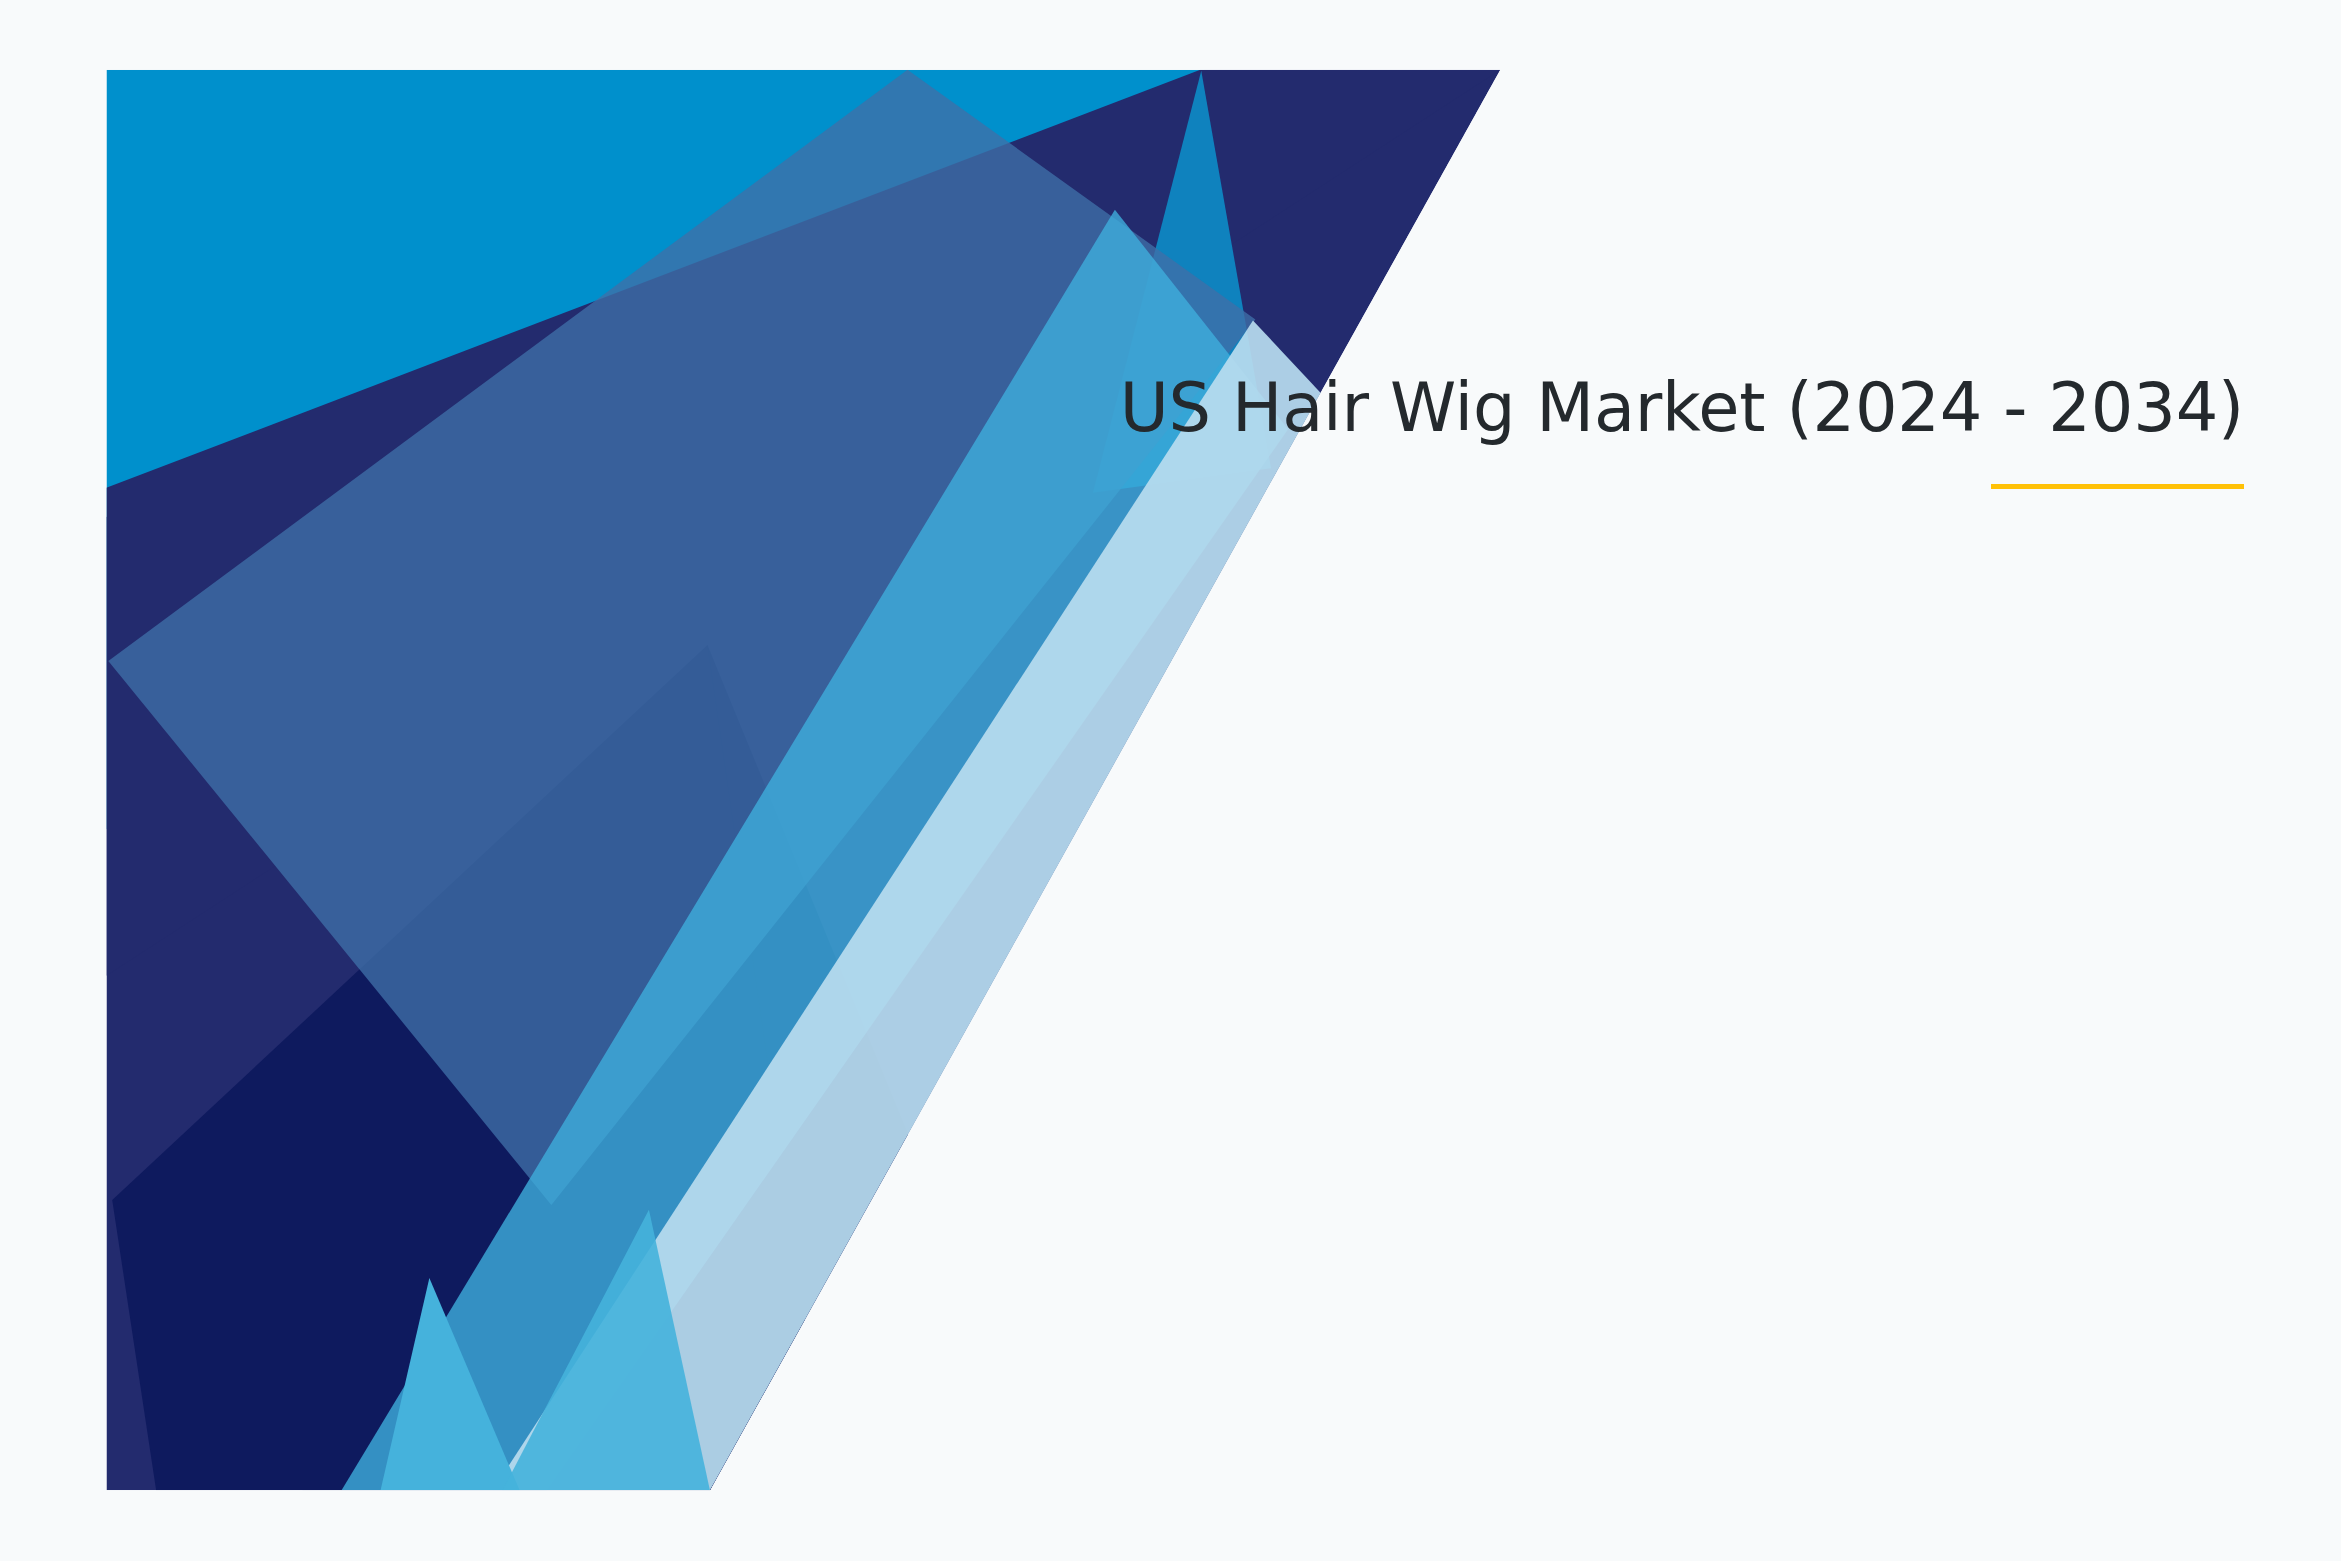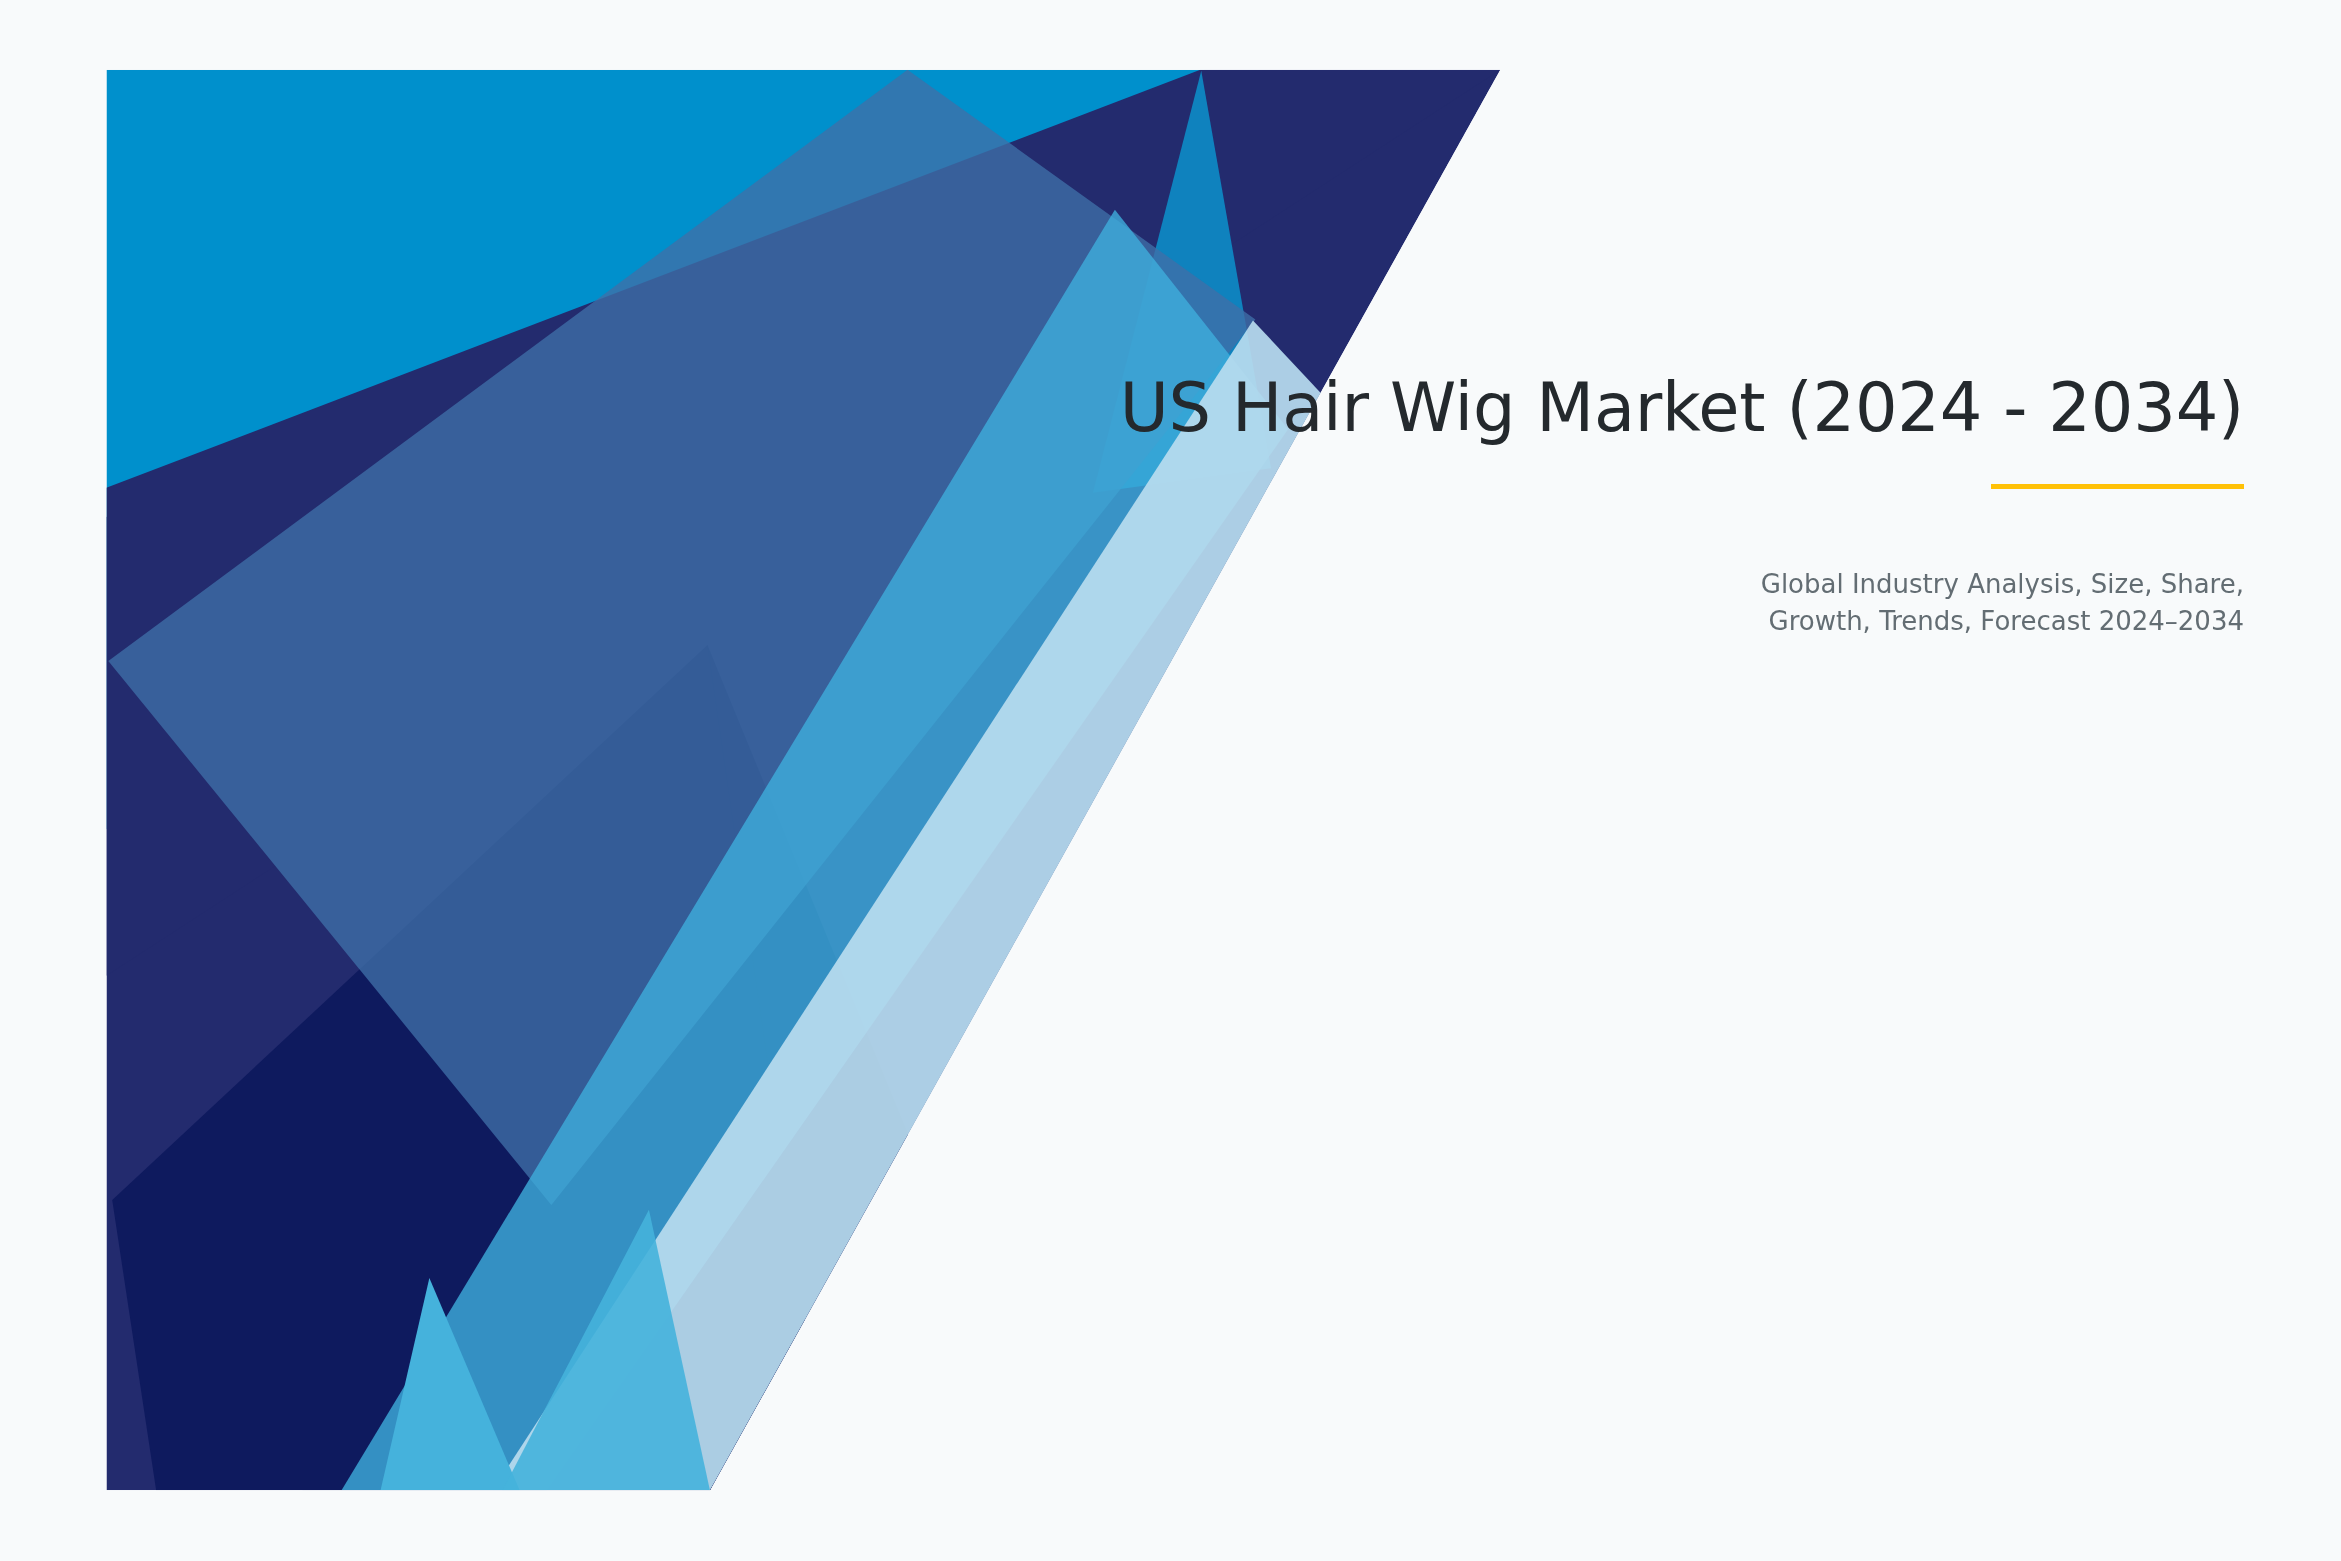--- a/index.html
+++ b/index.html
@@ -104,19 +104,17 @@
   </svg>
 
   <div id="text-block">
 
     <h1 id="page-title">US Hair Wig Market (2024 - 2034)</h1>
 
     <div id="accent-rule-wrap">
       <div id="accent-rule"></div>
     </div>
 
-    <p id="page-subtitle">Global Industry Analysis, Size, Share,
-Growth, Trends, Forecast 2024–2034</p>
 
   </div>
 
 </div>
 
 
 </body></html>

